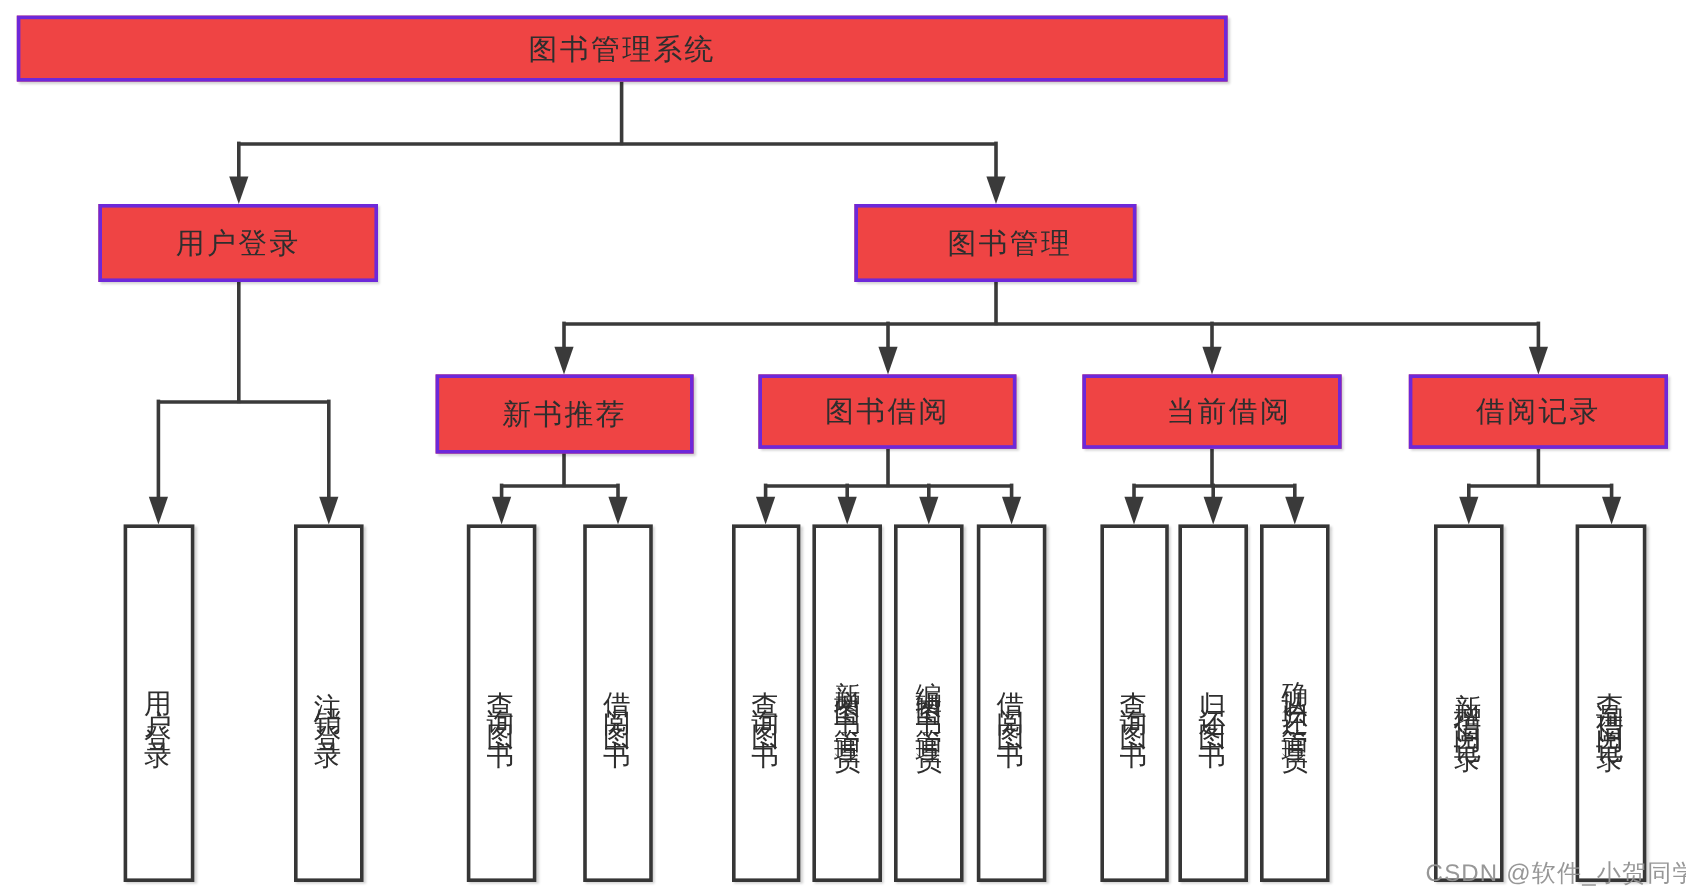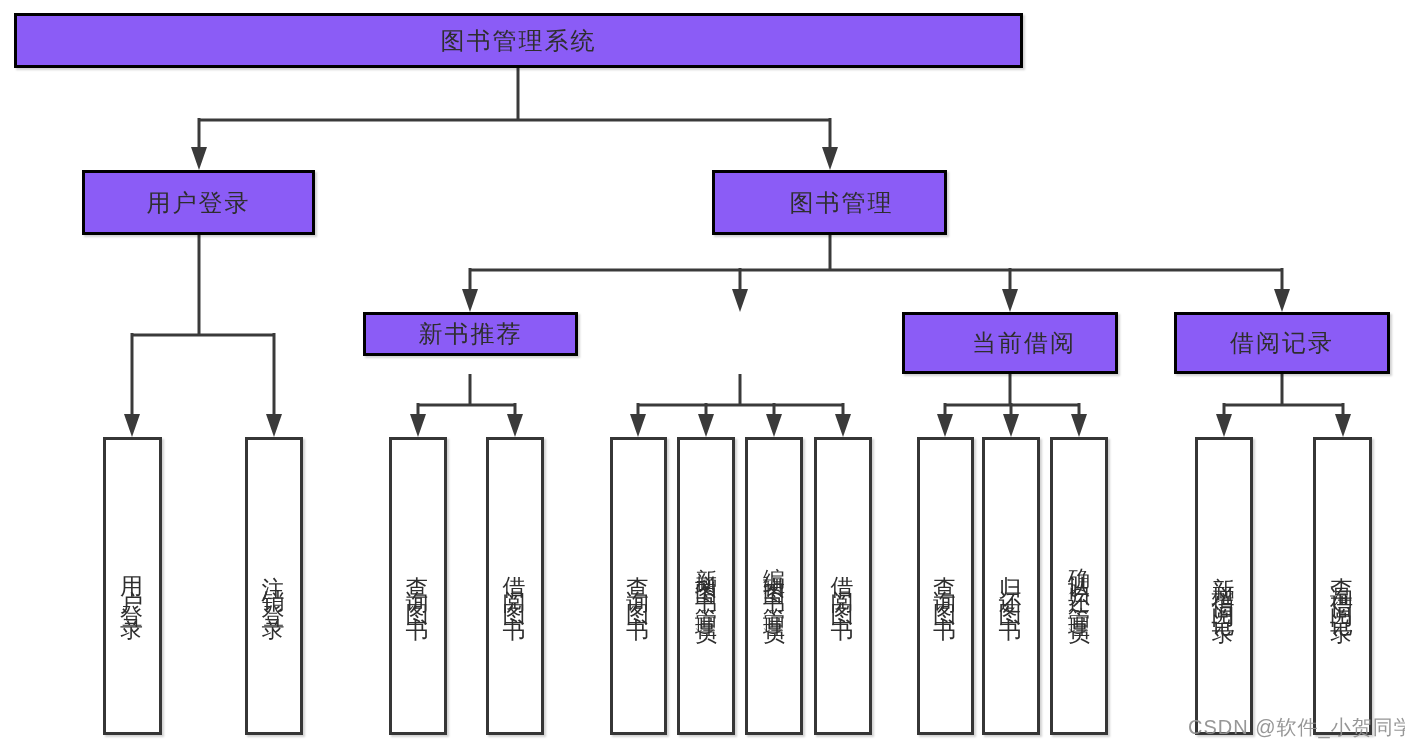--- a/index.html
+++ b/index.html
@@ -8,21 +8,21 @@
     width:1405px;height:747px;
     background:#ffffff;
     font-family:"Liberation Sans","DejaVu Sans",sans-serif;
     overflow:hidden;
   }
   .wires{position:absolute;left:0;top:0;width:1405px;height:747px;}
   .wires line{stroke:#3a3a3a;stroke-width:3;}
   .wires polygon{fill:#3a3a3a;stroke:none;}
   .hbox{
     position:absolute;box-sizing:border-box;
-    border:3px solid #000000;background:#8b5cf6;
+    border:3px solid #6d28d9;background:#ef4444;
     display:flex;align-items:center;justify-content:center;
     font-size:24px;letter-spacing:2px;color:#2e2e2e;
     box-shadow:2px 2px 2px rgba(0,0,0,0.18);
   }
   .vcol{
     position:absolute;box-sizing:border-box;
     border:3px solid #363636;background:#ffffff;
     display:flex;align-items:center;justify-content:center;
     writing-mode:vertical-rl;text-orientation:mixed;
     font-size:23px;letter-spacing:14px;color:#2e2e2e;
@@ -108,21 +108,22 @@
       <line x1="1343" y1="403" x2="1343" y2="416"></line>
       <polygon points="1335,414 1351,414 1343,437"></polygon>
     </g>
   </svg>
 
   <div class="hbox" style="left:14px;top:13px;width:1009px;height:55px;">图书管理系统</div>
 
   <div class="hbox" style="left:82px;top:170px;width:233px;height:65px;">用户登录</div>
   <div class="hbox" style="left:712px;top:170px;width:235px;height:65px;padding-left:24px;">图书管理</div>
 
-  <div class="hbox" style="left:363px;top:312px;width:215px;height:44px;">新书推荐</div>
+  <div class="hbox" style="left:363px;top:312px;width:215px;height:66px;">新书推荐</div>
+  <div class="hbox" style="left:632px;top:312px;width:215px;height:62px;">图书借阅</div>
   <div class="hbox" style="left:902px;top:312px;width:216px;height:62px;padding-left:28px;">当前借阅</div>
   <div class="hbox" style="left:1174px;top:312px;width:216px;height:62px;">借阅记录</div>
 
   <div class="vcol" style="left:103px;top:437px;width:59px;height:298px;">用户登录</div>
   <div class="vcol" style="left:245px;top:437px;width:58px;height:298px;">注销登录</div>
 
   <div class="vcol" style="left:389px;top:437px;width:58px;height:298px;">查询图书</div>
   <div class="vcol" style="left:486px;top:437px;width:58px;height:298px;">借阅图书</div>
 
   <div class="vcol" style="left:610px;top:437px;width:57px;height:298px;">查询图书</div>

